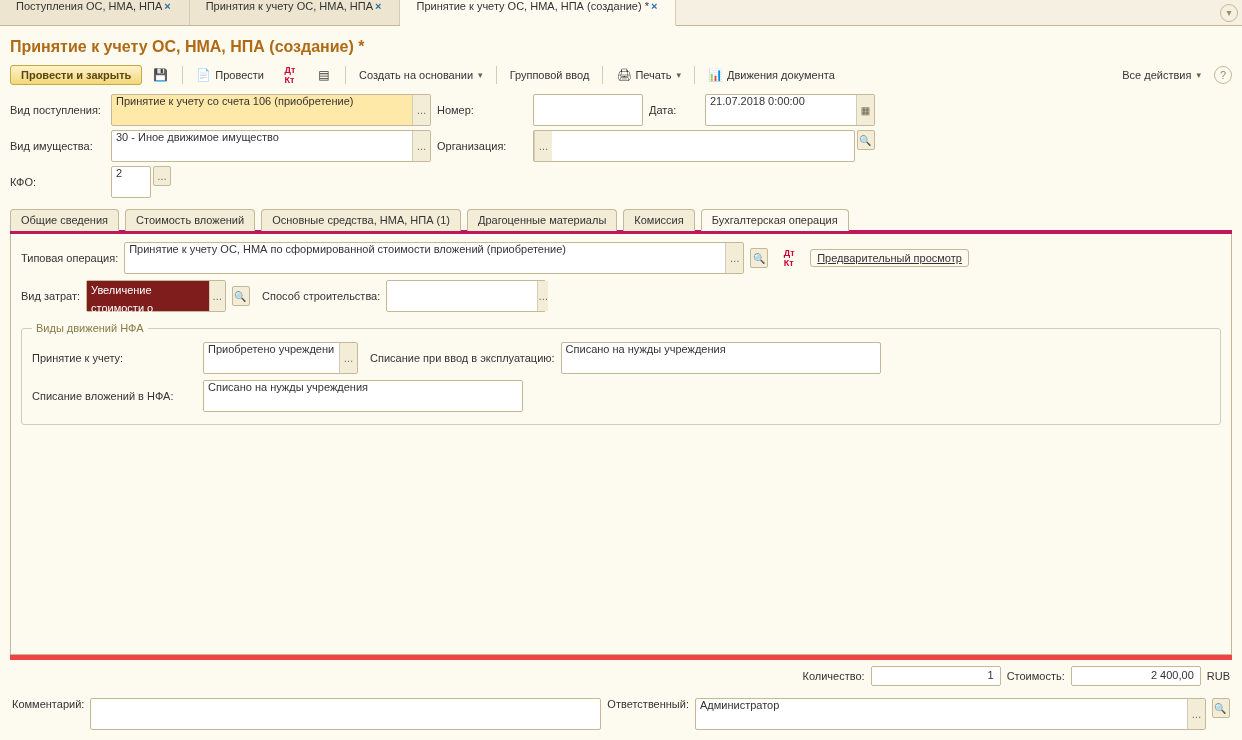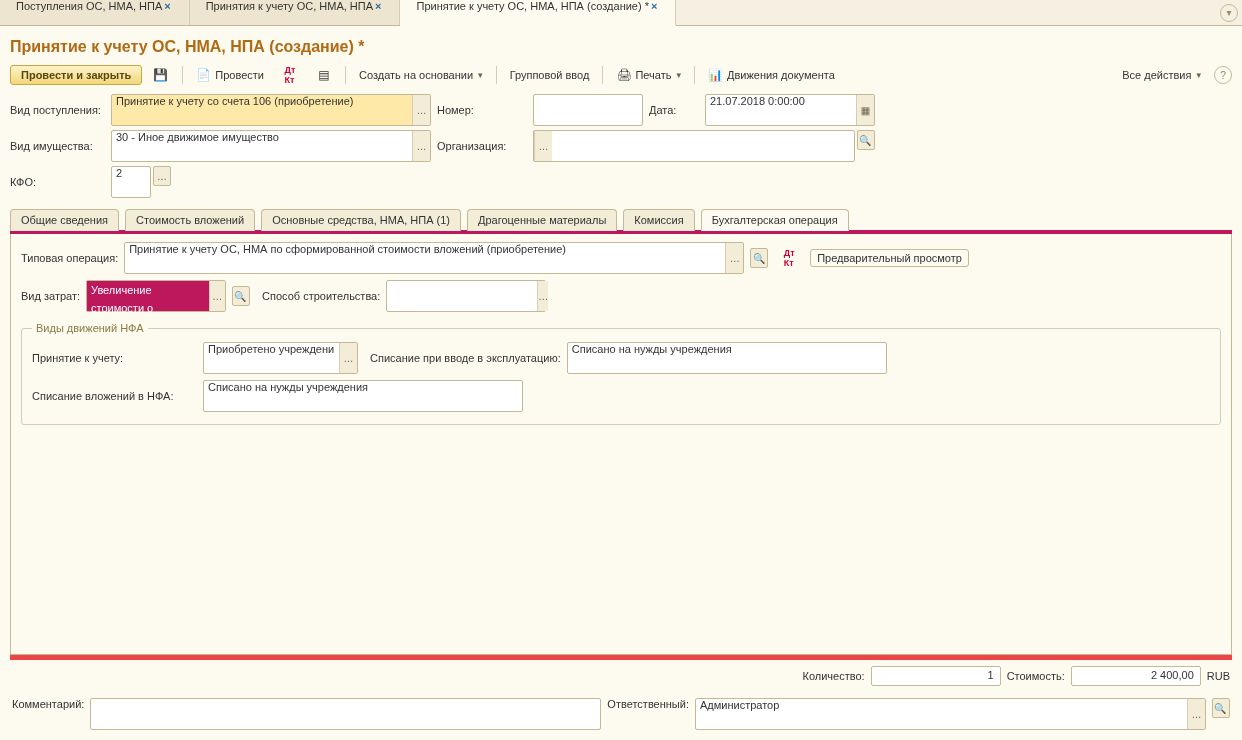--- a/index.html
+++ b/index.html
@@ -166,21 +166,21 @@
   .row .lbl { min-width:auto; }
   fieldset.group {
     border:1px solid #d4cdb6;
     border-radius:3px;
     padding:8px 10px 6px 10px;
     margin-top:4px;
   }
   fieldset.group legend { color:#8a7a45; padding:0 4px; font-size:11px; }
 
   .sel-blue {
-    background:#be185d; color:#fff; padding:0 4px; display:inline-block; line-height:18px;
+    background:#7f1d1d; color:#fff; padding:0 4px; display:inline-block; line-height:18px;
   }
 
   .totals {
     display:flex;
     justify-content:flex-end;
     align-items:center;
     gap:6px;
     padding:6px 2px;
     border-top:5px solid #ef4444;
     margin-top:auto;
@@ -327,21 +327,21 @@
     <div class="row">
       <span class="lbl">Типовая операция:</span>
       <div class="input-wrap" style="width:620px">
         <span class="val">Принятие к учету ОС, НМА по сформированной стоимости вложений (приобретение)</span>
         <span class="mini-btn">…</span>
       </div>
       <span class="mini-btn outside">🔍</span>
       <span class="tb-btn">
           <span class="icon" style="color:#c03; font-size:9px; font-weight:bold;">Дт<br>Кт</span>
         </span>
-      <span class="tb-btn" style="border:1px solid #c4b896;">
+      <span class="tb-btn" style="border:1px solid #c4b896;text-decoration:underline;">
         <span>Предварительный просмотр</span>
       </span>
     </div>
 
     <div class="row">
       <span class="lbl">Вид затрат:</span>
       <div class="input-wrap" style="width:140px">
         <span class="sel-blue">Увеличение стоимости о</span>
         <span class="mini-btn">…</span>
       </div>
@@ -354,21 +354,21 @@
     </div>
 
     <fieldset class="group">
       <legend>Виды движений НФА</legend>
       <div class="row">
         <span class="lbl" style="width:165px">Принятие к учету:</span>
         <div class="input-wrap" style="width:155px">
           <span class="val">Приобретено учреждени</span>
           <span class="mini-btn">…</span>
         </div>
-        <span class="lbl" style="margin-left:6px">Списание при вводе в эксплуатацию:</span>
+        <span class="lbl" style="margin-left:6px">Списание при ввод в эксплуатацию:</span>
         <div class="input-wrap" style="width:320px">
           <span class="val">Списано на нужды учреждения</span>
         </div>
       </div>
       <div class="row">
         <span class="lbl" style="width:165px">Списание вложений в НФА:</span>
         <div class="input-wrap" style="width:320px">
           <span class="val">Списано на нужды учреждения</span>
         </div>
       </div>

